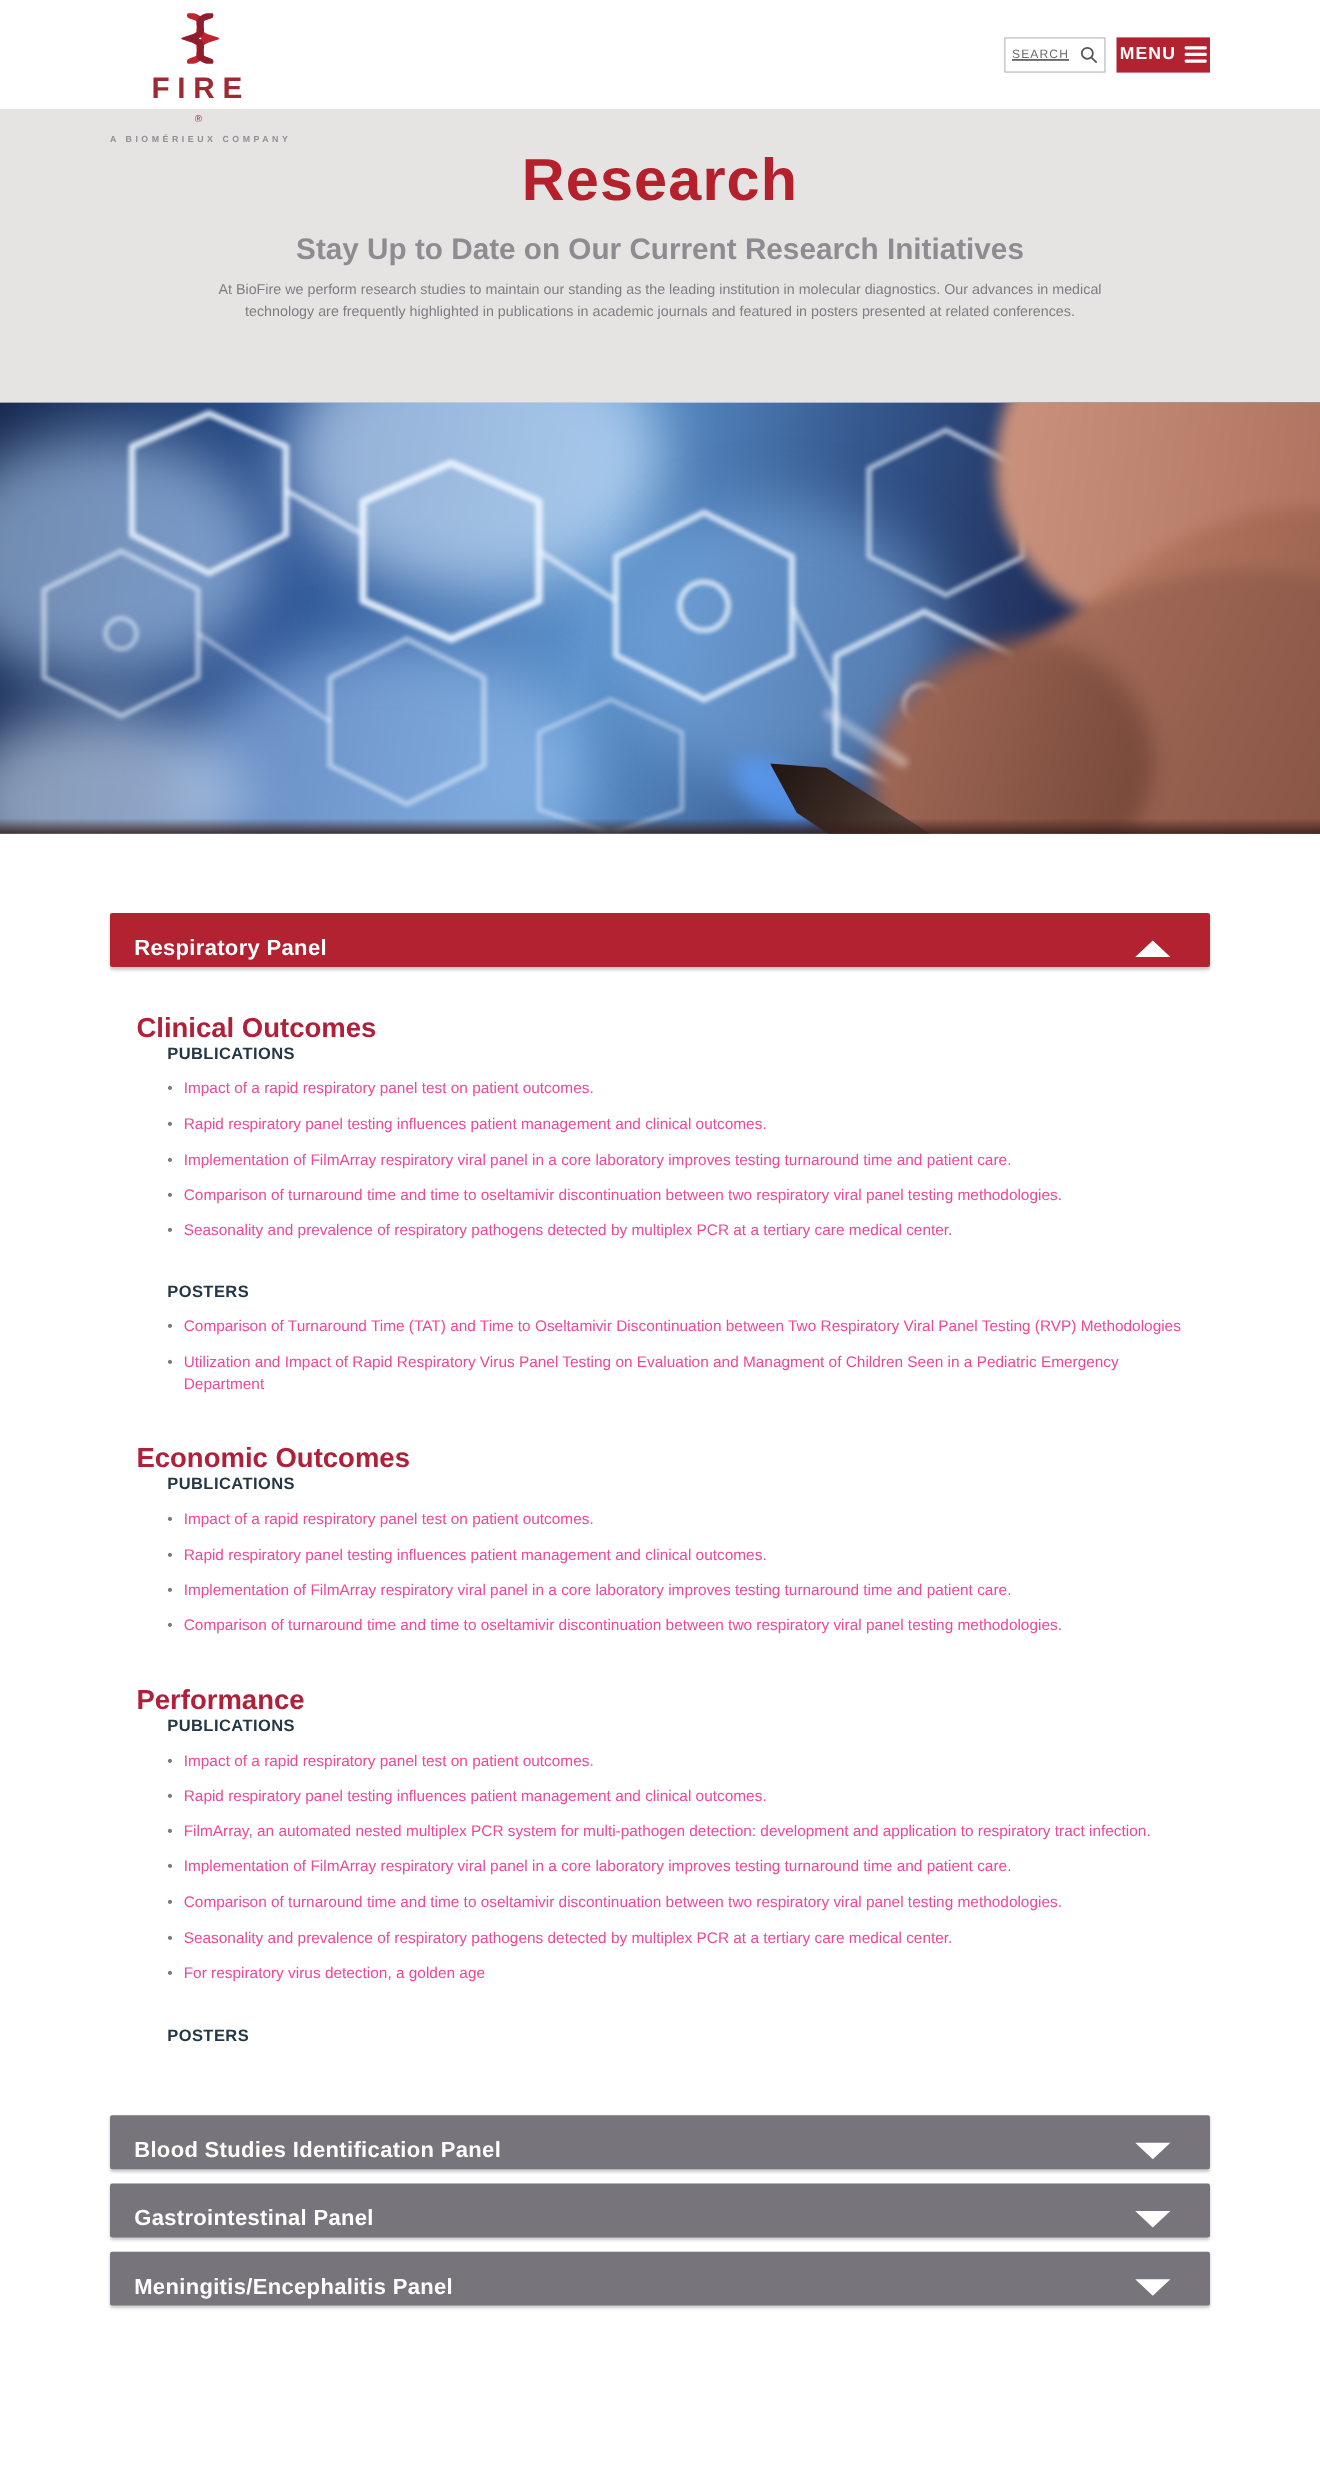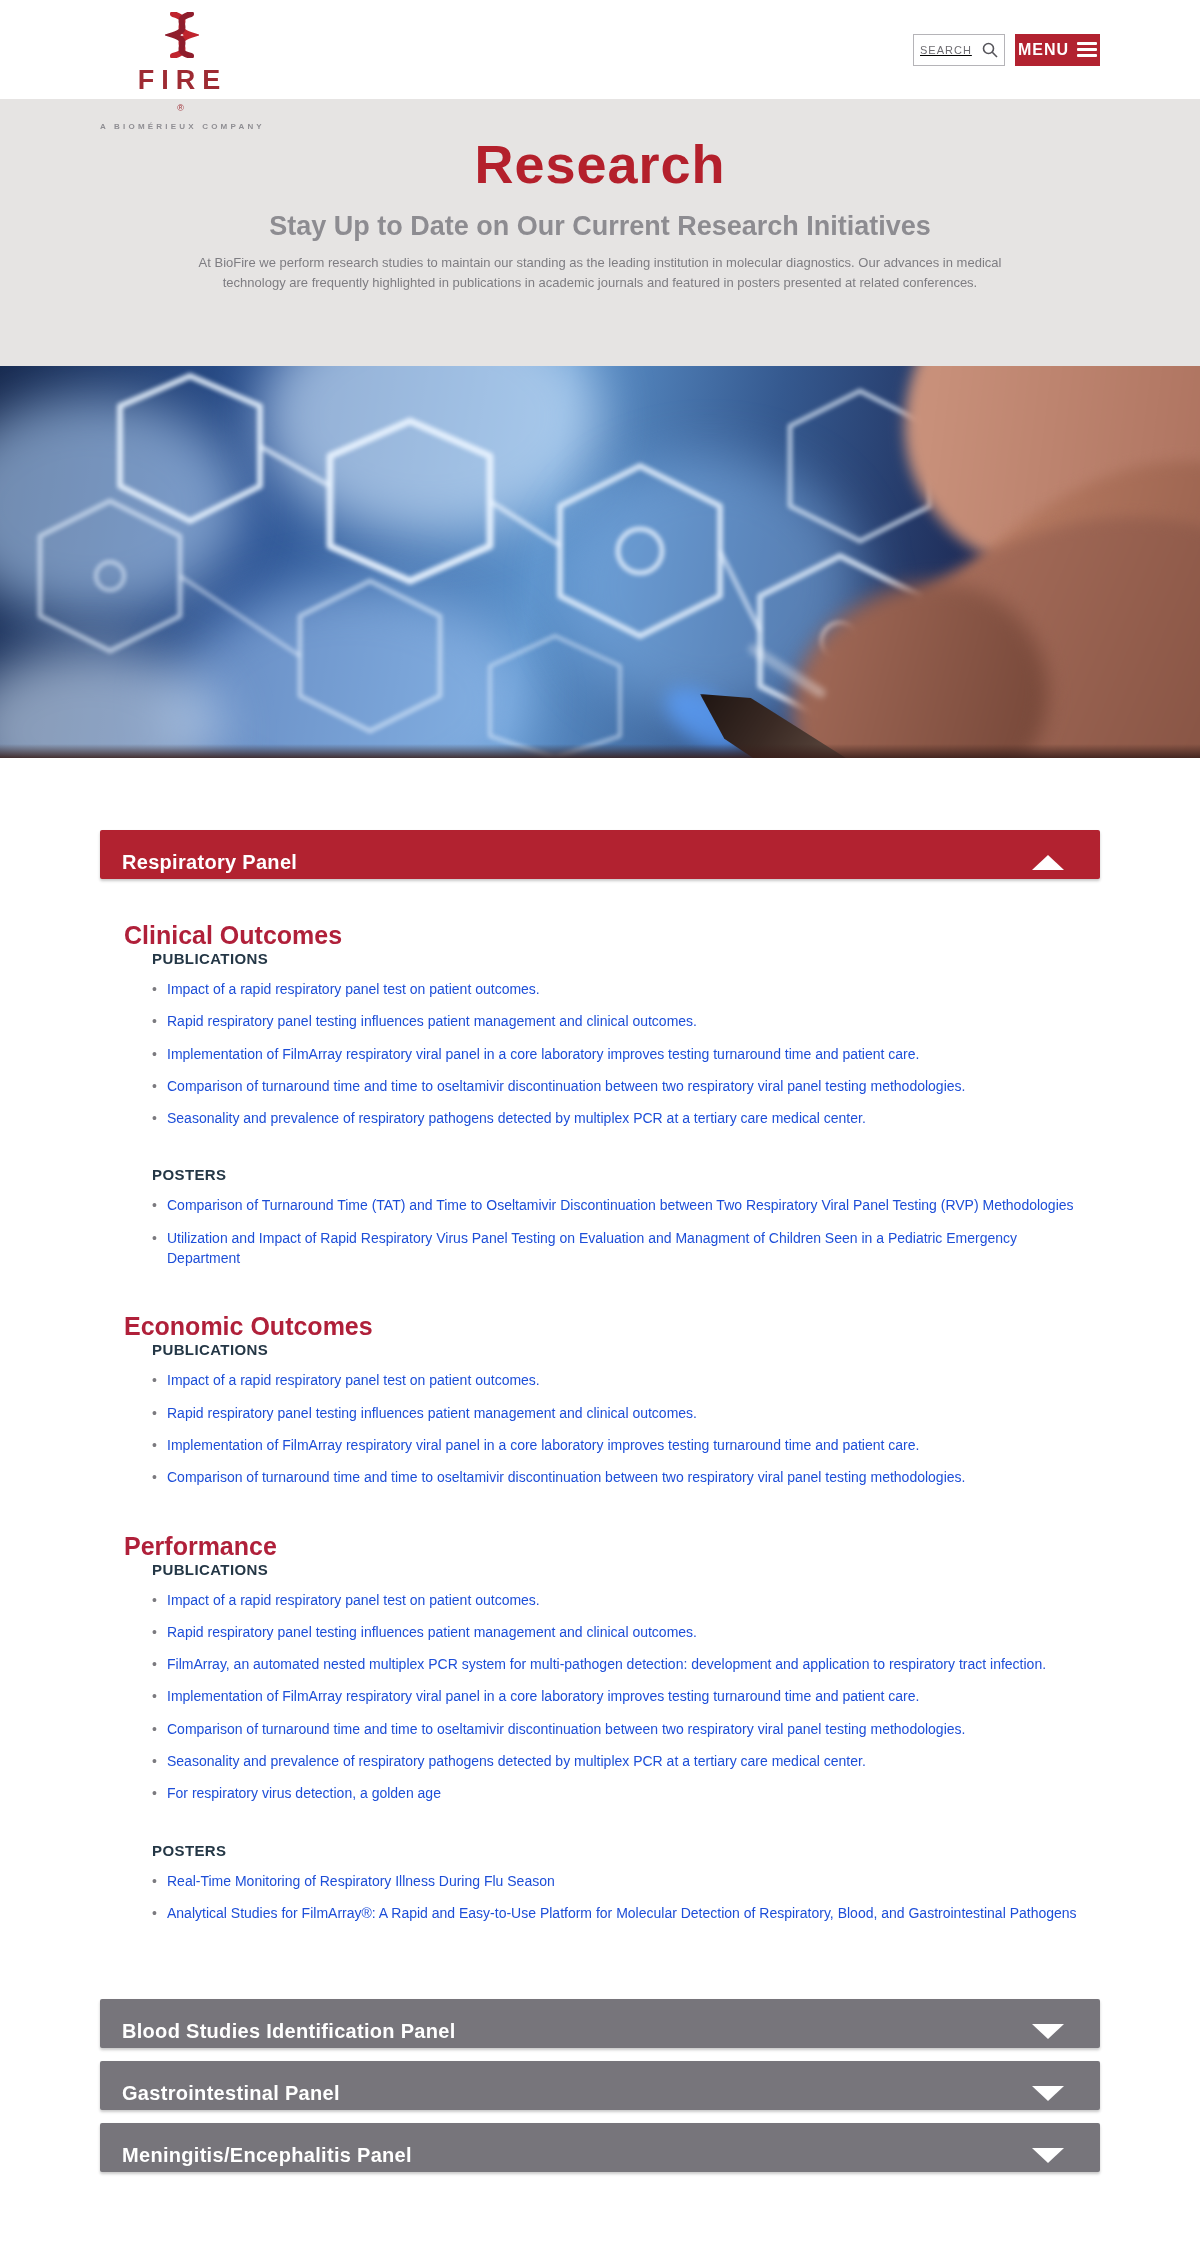--- a/index.html
+++ b/index.html
@@ -77,21 +77,21 @@
     border-top:15px solid #fff; }
 
   .panel-body { padding:42px 0 64px 24px; }
   .section { margin-bottom:44px; }
   .section:last-child { margin-bottom:0; }
   .section-title { color:#b0203a; font-size:25px; font-weight:bold; }
   .group { padding-left:28px; }
   .group + .group { margin-top:38px; }
   .group-heading { color:#243746; font-size:15px; font-weight:bold; letter-spacing:.4px; }
   .pub-list { list-style:none; margin-top:12px; }
-  .pub-list li { position:relative; color:#1d4ed8; font-size:14px; line-height:1.45;
+  .pub-list li { position:relative; color:#ec4899; font-size:14px; line-height:1.45;
     padding-left:15px; margin-bottom:12px; max-width:930px; }
   .pub-list li::before { content:"•"; position:absolute; left:0; top:0; color:#7b7a7f; }
 </style>
 </head>
 <body>
 
 <div class="header">
   <div class="shell">
     <div class="logo">
       <div class="logo-row">
@@ -219,24 +219,20 @@
             <li>Rapid respiratory panel testing influences patient management and clinical outcomes.</li>
             <li>FilmArray, an automated nested multiplex PCR system for multi-pathogen detection: development and application to respiratory tract infection.</li>
             <li>Implementation of FilmArray respiratory viral panel in a core laboratory improves testing turnaround time and patient care.</li>
             <li>Comparison of turnaround time and time to oseltamivir discontinuation between two respiratory viral panel testing methodologies.</li>
             <li>Seasonality and prevalence of respiratory pathogens detected by multiplex PCR at a tertiary care medical center.</li>
             <li>For respiratory virus detection, a golden age</li>
           </ul>
         </div>
         <div class="group">
           <div class="group-heading">POSTERS</div>
-          <ul class="pub-list">
-            <li>Real-Time Monitoring of Respiratory Illness During Flu Season</li>
-            <li>Analytical Studies for FilmArray®: A Rapid and Easy-to-Use Platform for Molecular Detection of Respiratory, Blood, and Gastrointestinal Pathogens</li>
-          </ul>
         </div>
       </div>
     </div>
 
   <div>
       <div class="acc-bar gray">
       <span class="acc-label">Blood Studies Identification Panel</span>
       <span class="tri-down"></span>
     </div>
       <div class="acc-bar gray">

